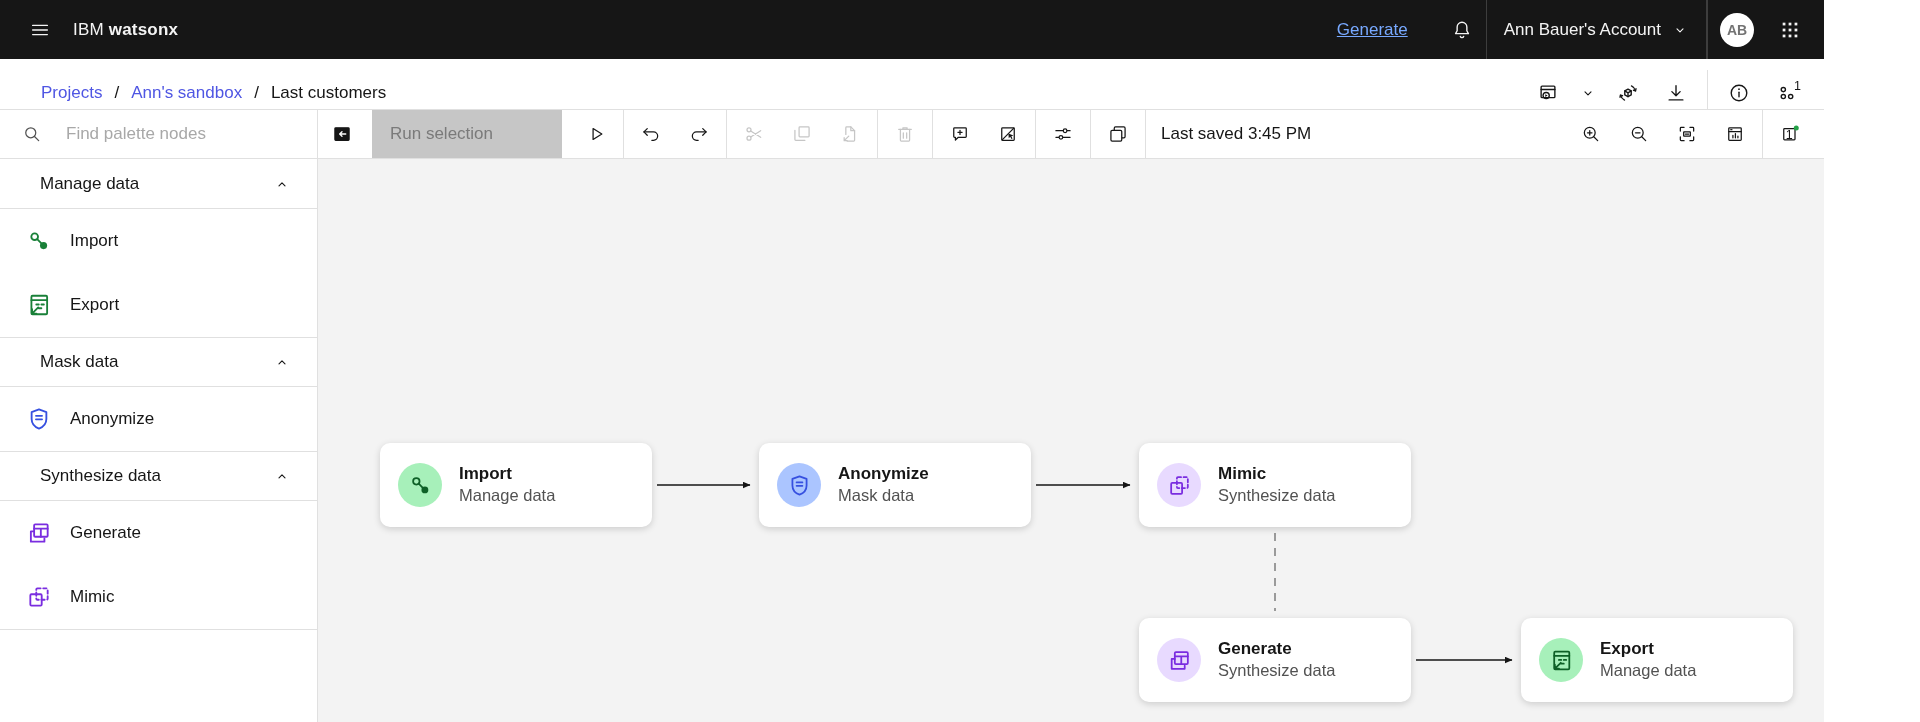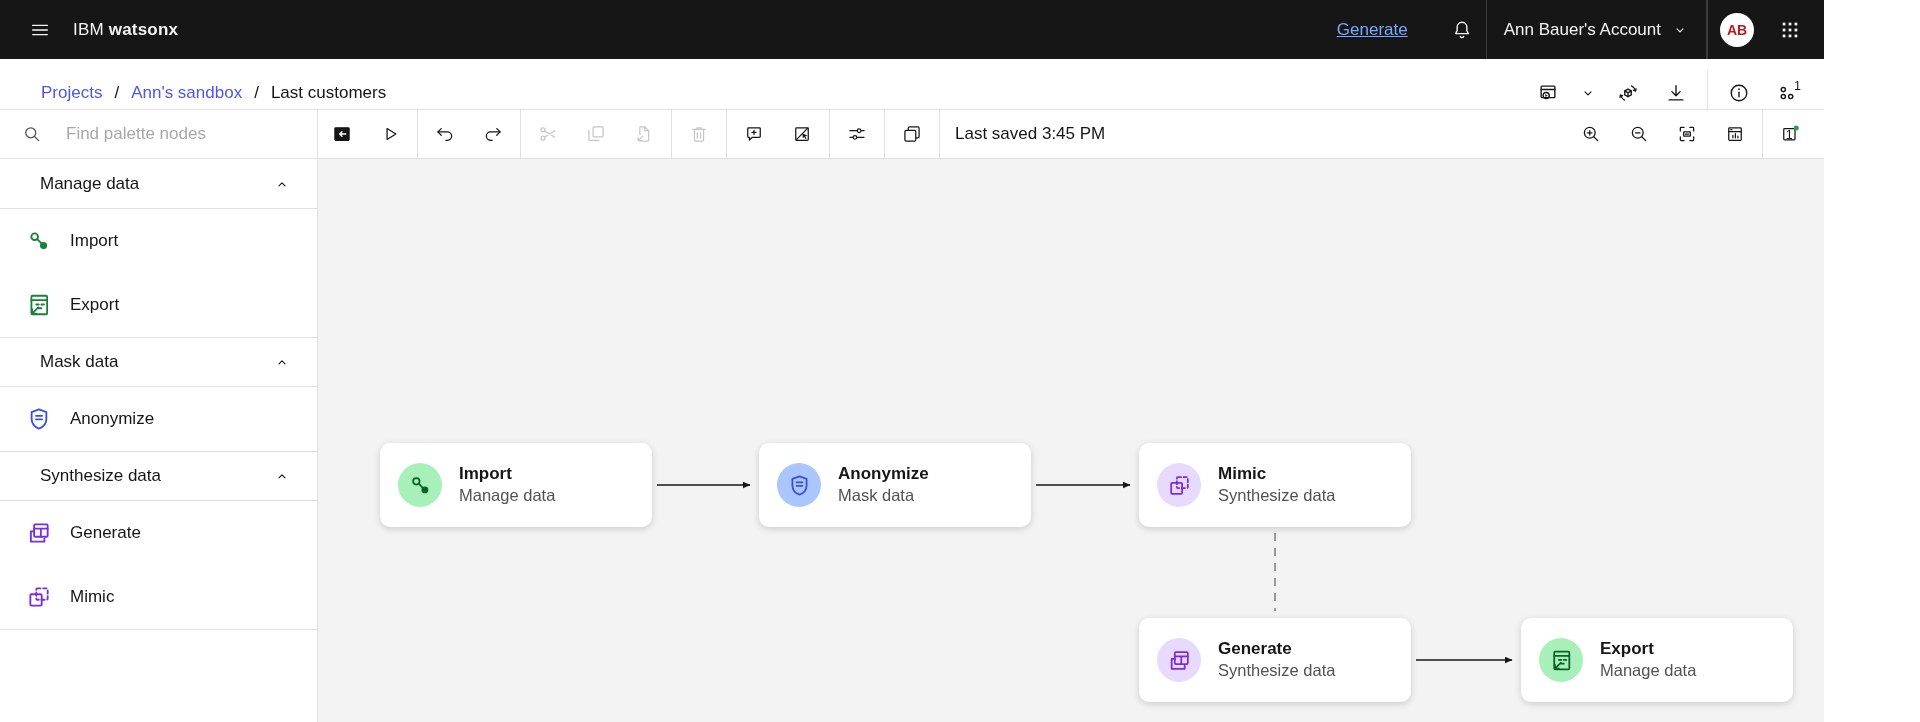--- a/index.html
+++ b/index.html
@@ -13,21 +13,21 @@
   .hdr { height:59px; background:#161616; color:#f4f4f4; display:flex; align-items:center; padding:0 10px 0 16px; flex:none; }
   .hbtn { width:48px; height:59px; display:flex; align-items:center; justify-content:center; color:#f4f4f4; }
   .hbtn svg { width:22px; height:22px; }
   .brand { margin-left:9px; font-size:17px; letter-spacing:.2px; white-space:nowrap; }
   .brand b { font-weight:700; }
   .hdr-right { margin-left:auto; display:flex; align-items:center; height:100%; }
   .upgrade { color:var(--upgrade-link); font-size:17px; margin-right:30px; }
   .hsep { width:1px; height:59px; background:#3d3d3d; }
   .hmenu { display:flex; align-items:center; gap:10px; height:59px; padding:0 17px; font-size:17px; color:#f4f4f4; white-space:nowrap; }
   .hmenu svg { width:18px; height:18px; }
-  .avatar { width:34px; height:34px; border-radius:50%; background:#fff; color:#b91c1c; font-size:14px; font-weight:700; display:flex; align-items:center; justify-content:center; margin:12px 12px; }
+  .avatar { width:34px; height:34px; border-radius:50%; background:#fff; color:#737373; font-size:14px; font-weight:700; display:flex; align-items:center; justify-content:center; margin:12px 12px; }
 
   
   .crumb-row { height:51px; display:flex; align-items:center; padding:18px 14px 0 41px; border-bottom:1px solid #e0e0e0; background:#fff; flex:none; }
   .bc { display:flex; align-items:center; gap:12px; font-size:17px; flex:1; }
   .bc a { color:var(--link); text-decoration:none; }
   .bc .bc-sep { color:#161616; }
   .bc .current { color:#161616; }
   .crumb-actions { display:flex; align-items:center; gap:2px; }
   .abtn { width:46px; height:46px; display:flex; align-items:center; justify-content:center; color:#161616; position:relative; }
   .abtn svg { width:22px; height:22px; }
@@ -217,20 +217,21 @@
     <div class="tool-main">
       <div id="toolbar-left" style="display:flex;align-items:center;">
           <button class="tbtn">
             <span>
               <svg viewBox="0 0 24 24" fill="none" stroke="currentColor" stroke-width="1.5" stroke-linecap="round" stroke-linejoin="round">
                 <rect x="3.5" y="4.5" width="17" height="15" rx="1" fill="currentColor"></rect>
                 <path d="M16.5 12H9.8M12 9.2 9.2 12l2.8 2.8" stroke="#ffffff" stroke-width="1.6"></path>
               </svg>
             </span>
           </button>
+          <button class="run-btn">Run selection</button>
           <button class="tbtn">
             <span>
               <svg viewBox="0 0 24 24" fill="none" stroke="currentColor" stroke-width="1.5" stroke-linecap="round" stroke-linejoin="round">
                 <path d="M8.5 5.5v13l10.5-6.5Z"></path>
               </svg>
             </span>
           </button>
           <div class="tsep"></div>
           <button class="tbtn">
             <span>

